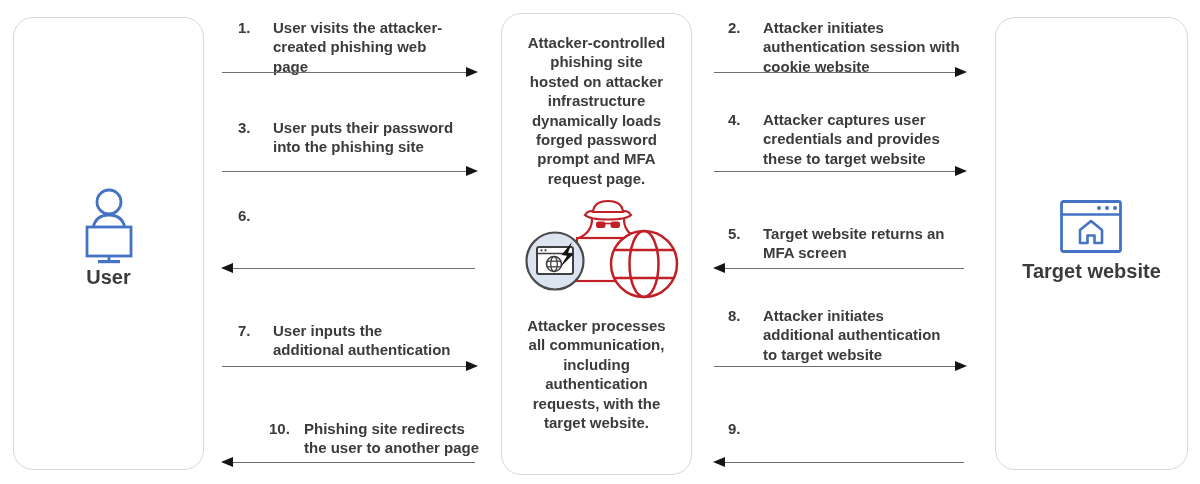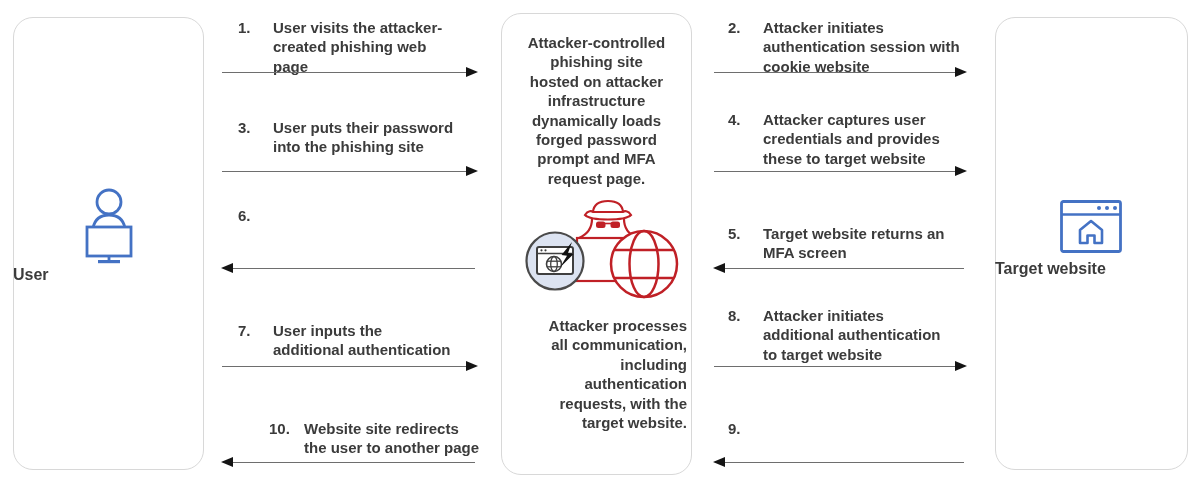--- a/index.html
+++ b/index.html
@@ -5,21 +5,21 @@
   html,body{margin:0;padding:0;background:#ffffff;}
   #canvas{
     position:relative;width:1200px;height:484px;background:#ffffff;overflow:hidden;
     font-family:"Liberation Sans","DejaVu Sans",sans-serif;color:#3b3b3b;
   }
   .entity-box{
     position:absolute;background:#ffffff;border:1.6px solid #d8d8d8;border-radius:20px;
     box-sizing:border-box;
   }
   .entity-label{
-    position:absolute;text-align:left;font-size:16px;font-weight:600;color:#3b3b3b;
+    position:absolute;text-align:center;font-size:20px;font-weight:600;color:#3b3b3b;
   }
   .mid-text{
     position:absolute;text-align:center;font-size:15px;font-weight:600;line-height:19.4px;
     white-space:pre-line;color:#3b3b3b;
   }
   .step{position:absolute;display:flex;align-items:flex-start;}
   .step .num{flex:0 0 35px;font-size:15px;font-weight:600;line-height:19.3px;}
   .step .txt{font-size:15px;font-weight:700;line-height:19.3px;white-space:pre-line;}
   .arrow{position:absolute;height:12px;}
   .arrow .line{position:absolute;top:5.2px;left:2px;right:2px;border-top:1.6px solid #6e6e6e;}
@@ -80,21 +80,21 @@
       <circle cx="17.5" cy="52.3" r="1.1" fill="#3f3f3f"></circle>
       <circle cx="21.5" cy="52.3" r="1.1" fill="#3f3f3f"></circle>
       <circle cx="30" cy="66" r="7.5" stroke="#3f3f3f" stroke-width="1.6" fill="none"></circle>
       <ellipse cx="30" cy="66" rx="3.3" ry="7.5" stroke="#3f3f3f" stroke-width="1.3" fill="none"></ellipse>
       <line x1="23" y1="63.2" x2="37" y2="63.2" stroke="#3f3f3f" stroke-width="1.3"></line>
       <line x1="23" y1="68.8" x2="37" y2="68.8" stroke="#3f3f3f" stroke-width="1.3"></line>
       <path d="M48 44 L37.5 57 L43 57.8 L36 69.5 L49.5 56 L44 55 Z" fill="#111111"></path>
     </svg>
   </div>
 
-  <div class="mid-text" style="left:506px;top:316px;width:181px;text-align:right;">Attacker processes
+  <div class="mid-text" style="left:506px;top:316px;width:181px;">Attacker processes
 all communication,
 including
 authentication
 requests, with the
 target website.</div>
 
   <div style="position:absolute;left:1060px;top:200px;">
     <svg width="62" height="53" viewBox="0 0 62 53" fill="none">
       <rect x="1.5" y="1.5" width="59" height="50" rx="2" stroke="#4472C4" stroke-width="2.8"></rect>
       <line x1="1.5" y1="14.5" x2="60.5" y2="14.5" stroke="#4472C4" stroke-width="2.4"></line>
@@ -140,21 +140,21 @@
     <span class="txt">User inputs the
 additional authentication</span>
   </div>
   <div class="arrow right" style="left:220px;top:361px;width:257px;">
       <i class="line"></i>
       <i class="head"></i>
     </div>
 
   <div class="step" style="left:231px;top:419px;width:247px;margin-left:38px;">
     <span class="num">10.</span>
-    <span class="txt">Website site redirects
+    <span class="txt">Phishing site redirects
 the user to another page</span>
   </div>
   <div class="arrow left" style="left:222px;top:457px;width:255px;">
       <i class="line"></i>
       <i class="head"></i>
     </div>
 
   <div class="step" style="left:728px;top:18px;width:250px;">
     <span class="num">2.</span>
     <span class="txt">Attacker initiates

